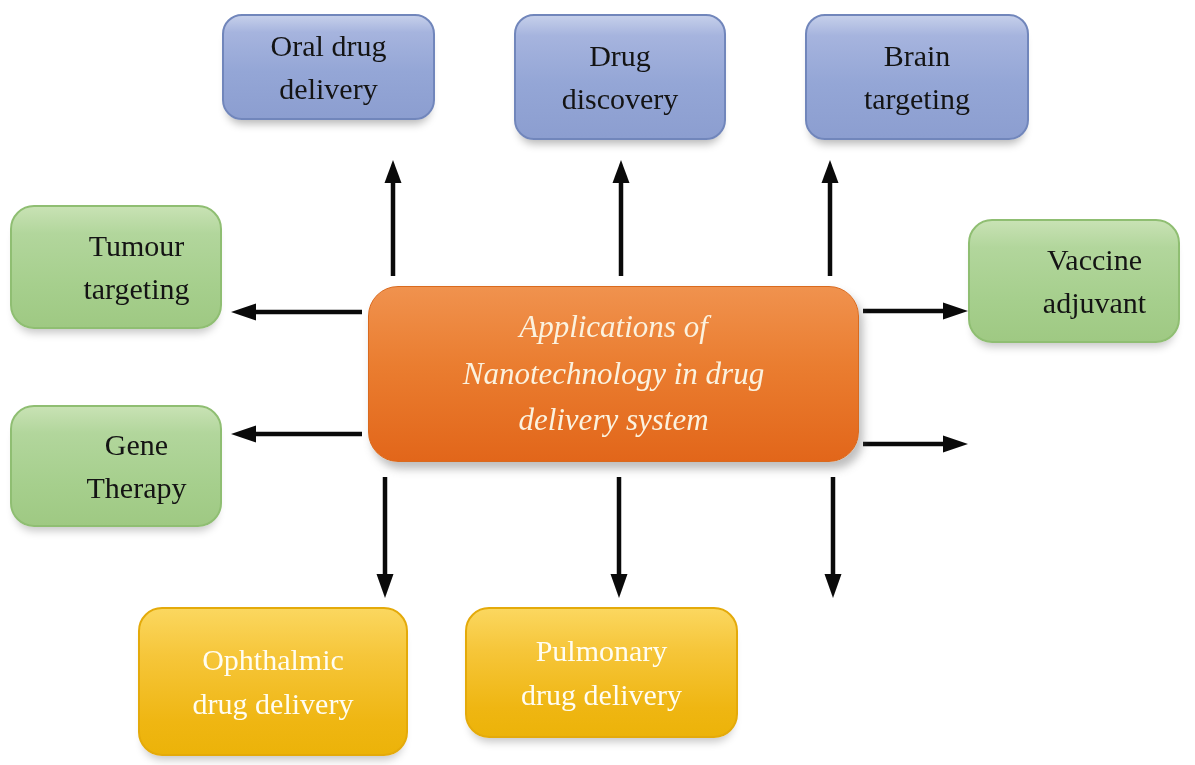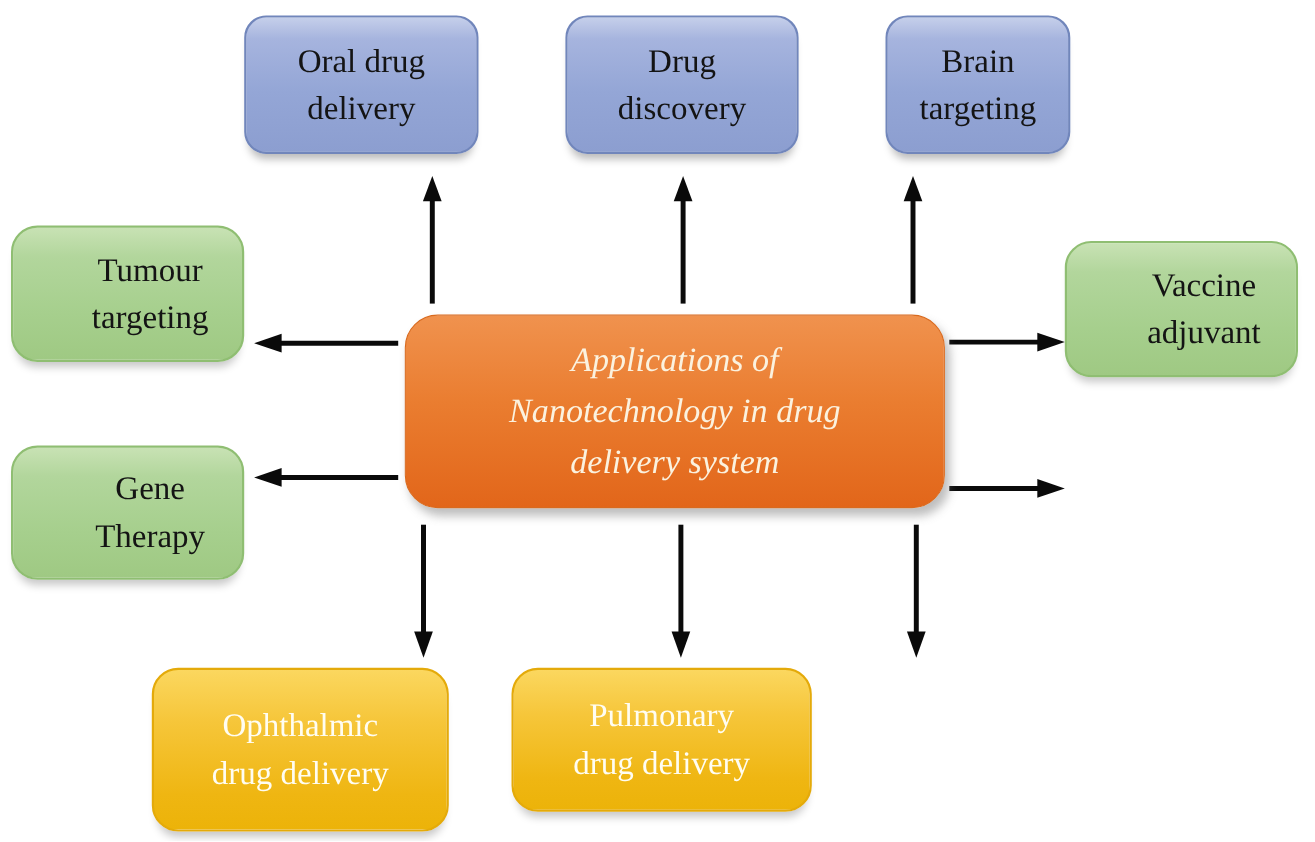--- a/index.html
+++ b/index.html
@@ -53,23 +53,23 @@
     color:#fbf2df;
     font-size:31px;
     box-shadow:4px 7px 9px rgba(110,110,110,0.45);
   }
   .center-node .label{line-height:1.5;font-style:italic;}
   .arrow-layer{
     position:absolute;left:0;top:0;width:1195px;height:765px;
     pointer-events:none;
   }
   
-  #n-oral      {left:222px;top:14px; width:213px;height:126px;}
+  #n-oral      {left:222px;top:14px; width:213px;height:106px;}
   #n-discovery {left:514px;top:14px; width:212px;height:126px;}
-  #n-brain     {left:805px;top:14px; width:168px;height:126px;}
+  #n-brain     {left:805px;top:14px; width:224px;height:126px;}
   #n-tumour    {left:10px;  top:205px;width:212px;height:124px;}
   #n-gene      {left:10px;  top:405px;width:212px;height:122px;}
   #n-vaccine   {left:968px; top:219px;width:212px;height:124px;}
   #n-cosmetics {left:968px; top:419px;width:212px;height:124px;}
   #n-ophthalmic{left:138px; top:607px;width:270px;height:149px;}
   #n-pulmonary {left:465px; top:607px;width:273px;height:131px;}
   #n-diagnostic{left:803px; top:605px;width:286px;height:132px;}
   #n-center    {left:368px; top:286px;width:491px;height:176px;}
 </style>
 </head>

